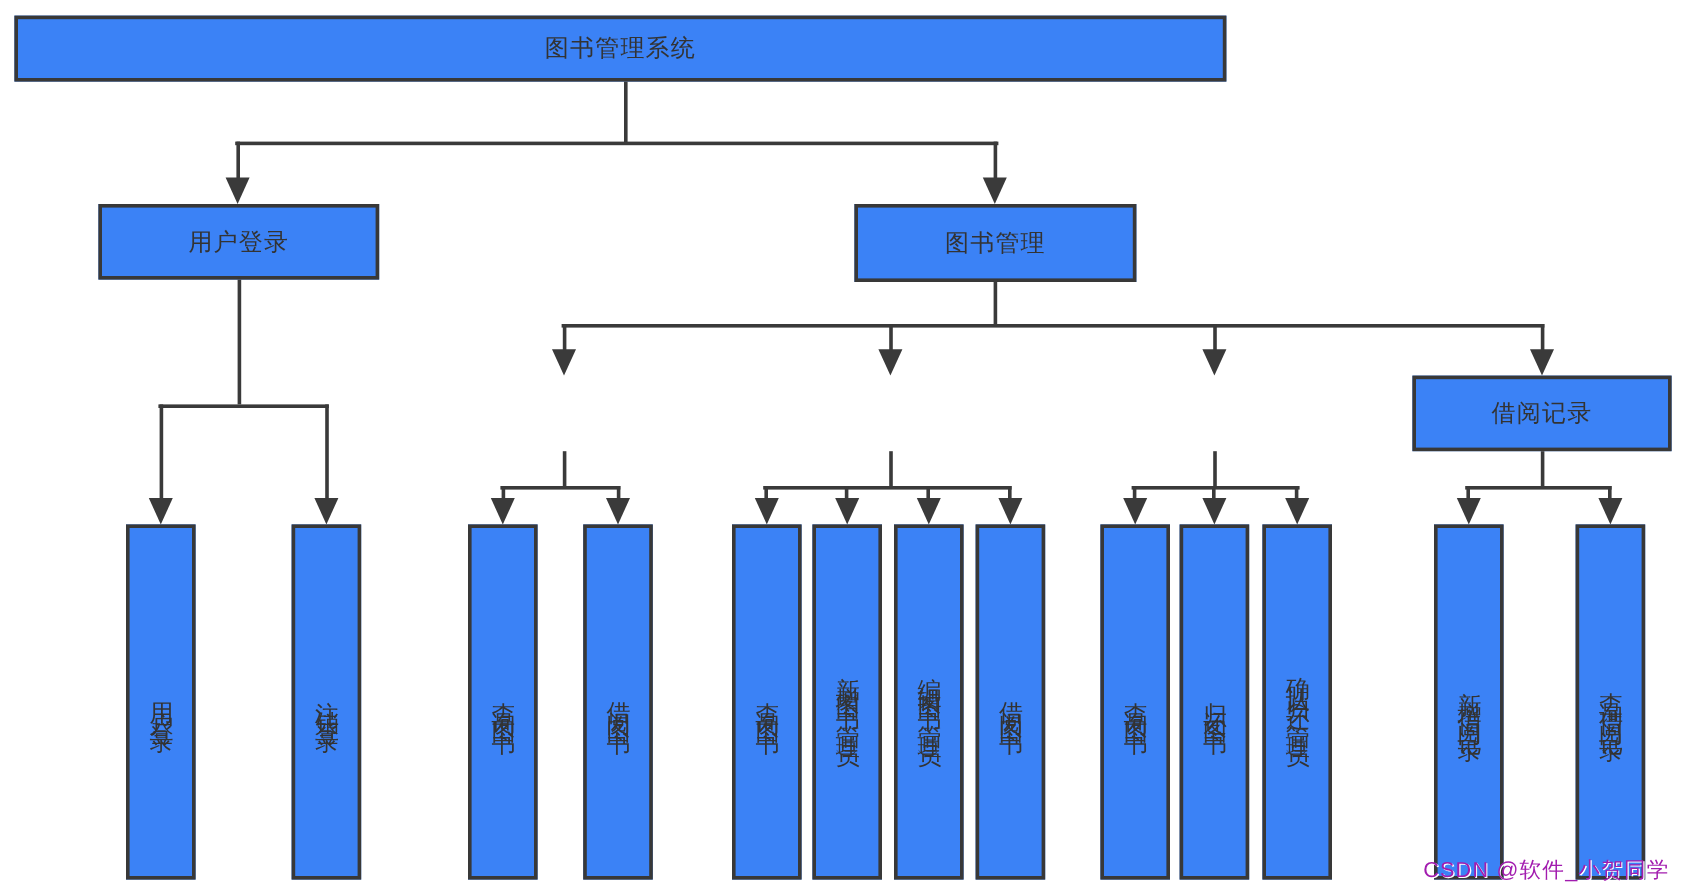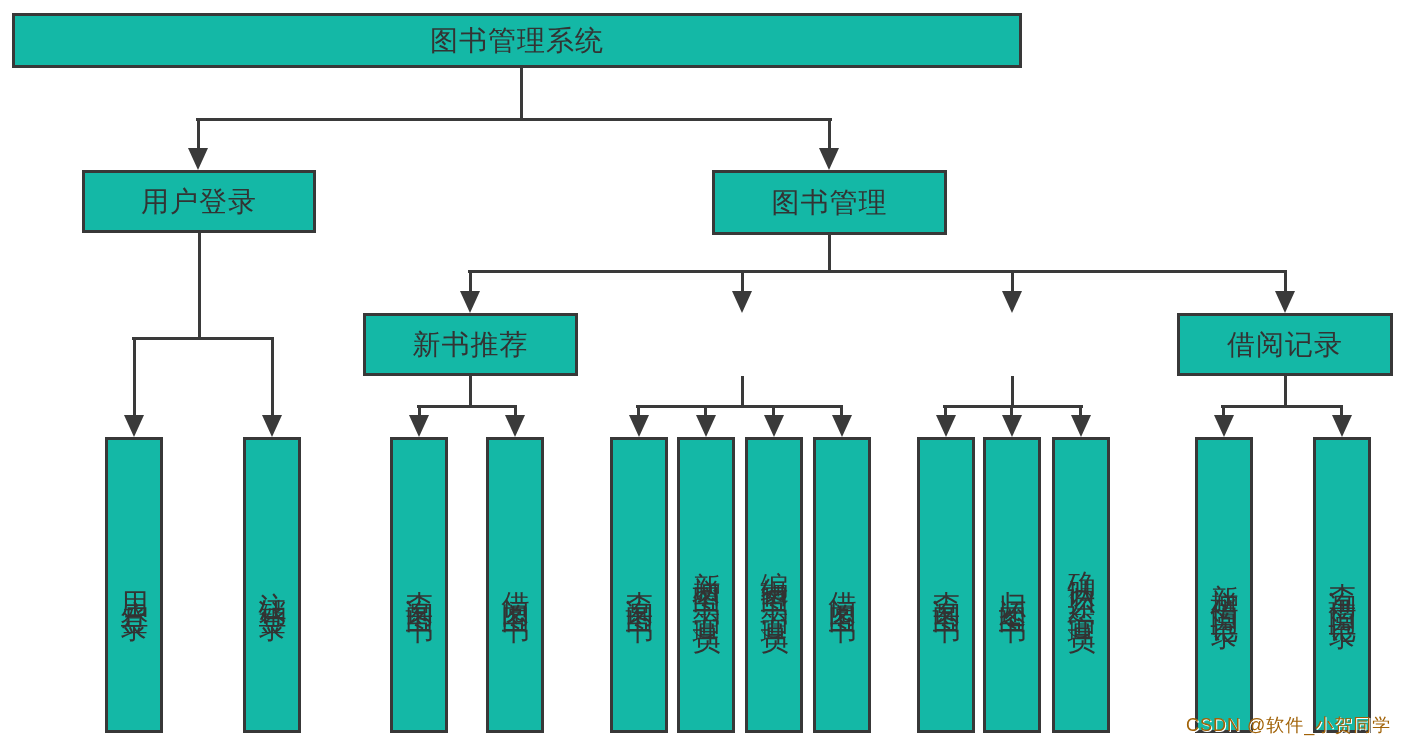--- a/index.html
+++ b/index.html
@@ -9,25 +9,25 @@
     height: 747px;
     background: #ffffff;
     font-family: "Liberation Sans", "DejaVu Sans", sans-serif;
     color: #333333;
     overflow: hidden;
   }
   .box {
     position: absolute;
     box-sizing: border-box;
     border: 3px solid #383838;
-    background: #14b8a6;
+    background: #3b82f6;
     display: flex;
     align-items: center;
     justify-content: center;
-    font-size: 28px;
+    font-size: 20px;
     color: #333333;
     letter-spacing: 1px;
     white-space: nowrap;
   }
   .vbox {
     writing-mode: vertical-rl;
     text-orientation: mixed;
     letter-spacing: 8px;
     white-space: normal;
     line-height: 1;
@@ -44,21 +44,21 @@
     height: 0;
     border-left: 10px solid transparent;
     border-right: 10px solid transparent;
     border-top: 22px solid #3a3a3a;
   }
   .watermark {
     position: absolute;
     left: 1186px;
     top: 713px;
     font-size: 18px;
-    color: #a16207;
+    color: #a21caf;
     letter-spacing: 1px;
     text-shadow: 1px 1px 0 #ffffff;
     white-space: nowrap;
     z-index: 5;
   }
 </style>
 </head>
 <body>
 
 <div class="canvas">
@@ -90,21 +90,20 @@
 
   <div class="vline" style="left:469px; top:270px; height:25px;"></div>
   <div class="arrow" style="left:460px; top:291px;"></div>
   <div class="vline" style="left:741px; top:270px; height:25px;"></div>
   <div class="arrow" style="left:732px; top:291px;"></div>
   <div class="vline" style="left:1011px; top:270px; height:25px;"></div>
   <div class="arrow" style="left:1002px; top:291px;"></div>
   <div class="vline" style="left:1284px; top:270px; height:25px;"></div>
   <div class="arrow" style="left:1275px; top:291px;"></div>
 
-  <div class="box" style="left:363px; top:313px; width:215px; height:63px;">新书推荐</div>
   <div class="box" style="left:1177px; top:313px; width:216px; height:63px;">借阅记录</div>
 
   <div class="vline" style="left:469px; top:376px; height:29px;"></div>
   <div class="hline" style="left:417px; top:405px; width:100px;"></div>
   <div class="vline" style="left:418px; top:405px; height:14px;"></div>
   <div class="arrow" style="left:409px; top:415px;"></div>
   <div class="vline" style="left:514px; top:405px; height:14px;"></div>
   <div class="arrow" style="left:505px; top:415px;"></div>
 
   <div class="box vbox" style="left:390px; top:437px; width:58px; height:296px;">查询图书</div>

